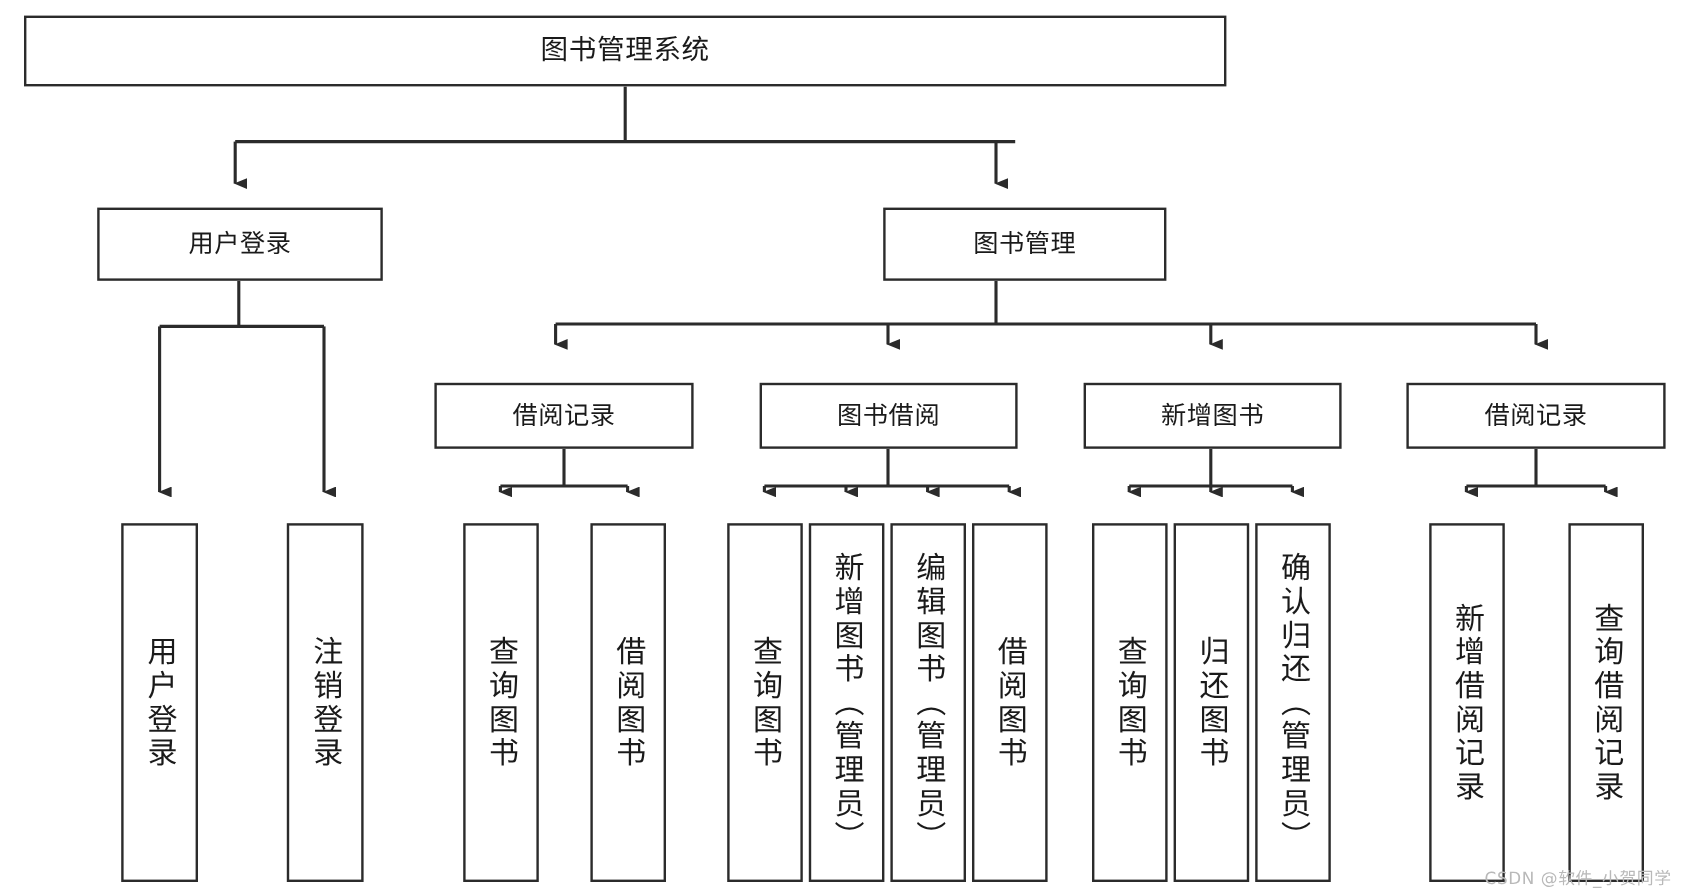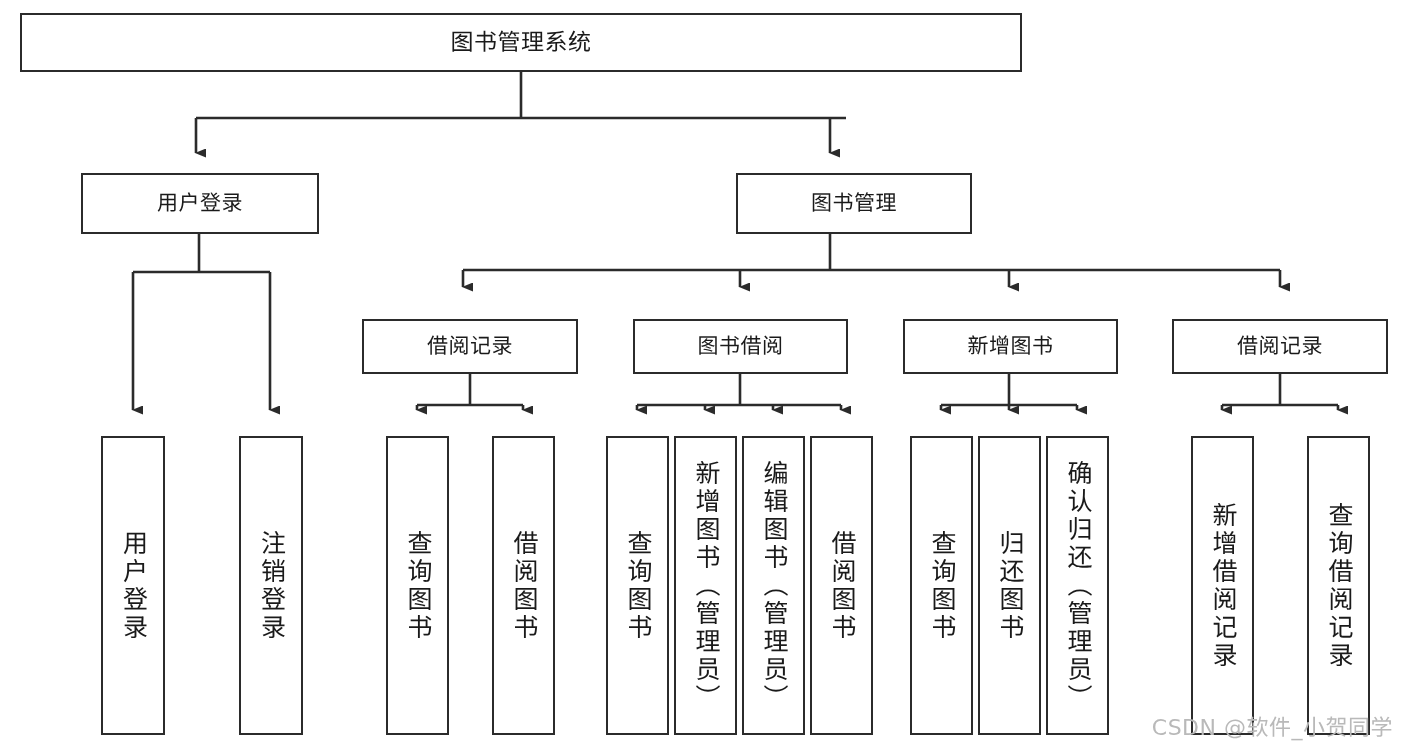--- a/index.html
+++ b/index.html
@@ -57,21 +57,21 @@
     letter-spacing: 3px;
     white-space: normal;
   }
   .node.root .node-label {
     font-size: 23px;
   }
   #watermark {
     position: absolute;
     right: 12px;
     bottom: 6px;
-    font-size: 22px;
+    font-size: 14px;
     color: #b9b9b9;
     white-space: nowrap;
     letter-spacing: 0.5px;
   }
 </style>
 </head>
 <body>
 
 <div id="diagram-root">
 

